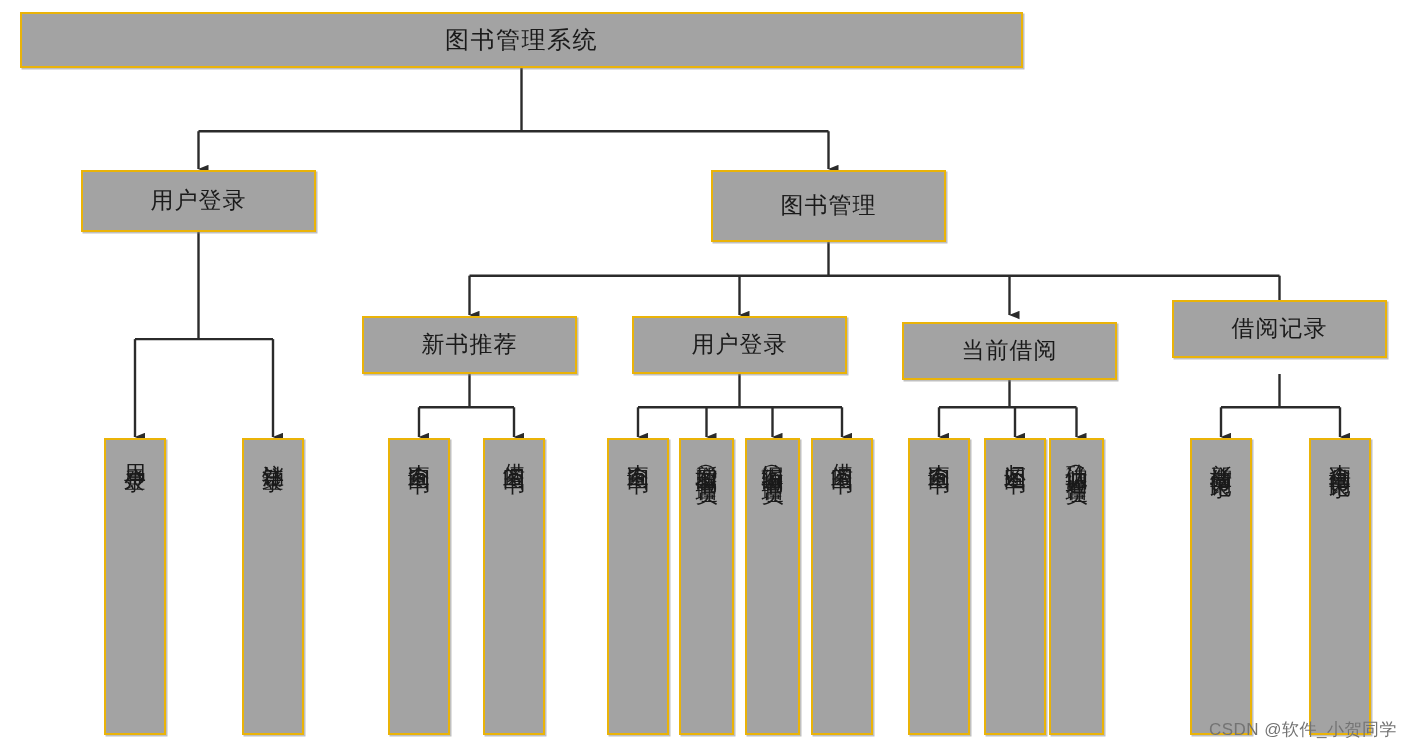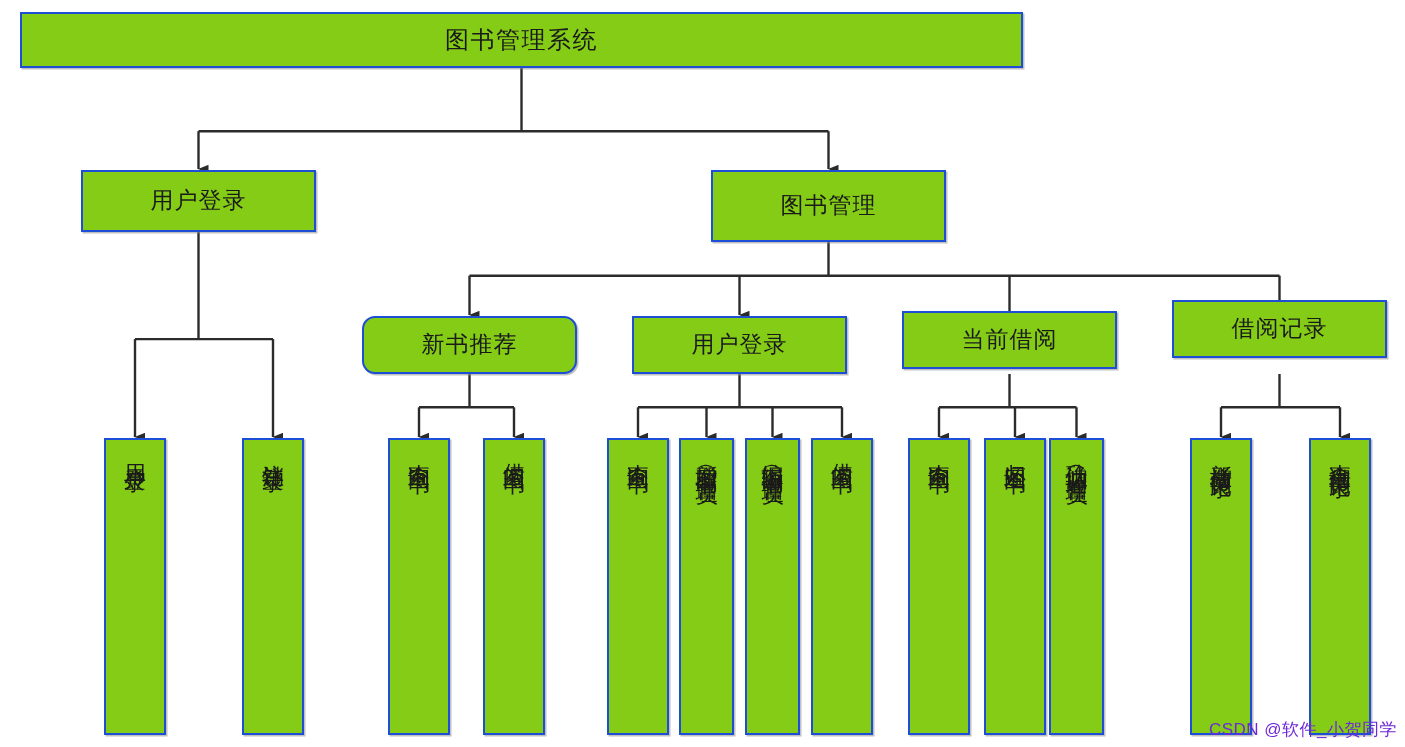--- a/index.html
+++ b/index.html
@@ -22,22 +22,22 @@
     position: absolute;
     left: 0;
     top: 0;
     width: 1405px;
     height: 747px;
     pointer-events: none;
   }
   .node {
     position: absolute;
     box-sizing: border-box;
-    background: #84cc16;
-    border: 2px solid #1d4ed8;
+    background: #a3a3a3;
+    border: 2px solid #eab308;
     box-shadow: 1.5px 1.5px 0 0 rgba(140,140,140,0.55);
     display: flex;
     align-items: center;
     justify-content: center;
     color: #1a1a1a;
     z-index: 2;
   }
   .node-label {
     display: block;
     text-align: center;
@@ -65,21 +65,21 @@
     font-size: 22px;
     letter-spacing: 3px;
     line-height: 1;
     white-space: nowrap;
   }
   #watermark {
     position: absolute;
     right: 8px;
     bottom: 6px;
     font-size: 17px;
-    color: #6d28d9;
+    color: #737373;
     letter-spacing: 0.5px;
     z-index: 5;
     user-select: none;
     white-space: nowrap;
   }
 </style>
 </head>
 <body>
 
 <div id="diagram-root">
@@ -131,27 +131,27 @@
     <span class="node-label">图书管理系统</span>
   </div>
 
   <div class="node horiz" id="n-user_login" style="left: 81px; top: 170px; width: 235px; height: 62px;">
     <span class="node-label">用户登录</span>
   </div>
   <div class="node horiz" id="n-book_mgmt" style="left: 711px; top: 170px; width: 235px; height: 72px;">
     <span class="node-label">图书管理</span>
   </div>
 
-  <div class="node horiz" id="n-new_book_rec" style="left: 362px; top: 316px; width: 215px; height: 58px; border-radius: 13px;">
+  <div class="node horiz" id="n-new_book_rec" style="left: 362px; top: 316px; width: 215px; height: 58px;">
     <span class="node-label">新书推荐</span>
   </div>
   <div class="node horiz" id="n-book_borrow" style="left: 632px; top: 316px; width: 215px; height: 58px;">
     <span class="node-label">用户登录</span>
   </div>
-  <div class="node horiz" id="n-current_borrow" style="left: 902px; top: 311px; width: 215px; height: 58px;">
+  <div class="node horiz" id="n-current_borrow" style="left: 902px; top: 322px; width: 215px; height: 58px;">
     <span class="node-label">当前借阅</span>
   </div>
   <div class="node horiz" id="n-borrow_record" style="left: 1172px; top: 300px; width: 215px; height: 58px; justify-content: center;">
     <span class="node-label">借阅记录</span>
   </div>
 
   <div class="node vert" id="n-leaf_user_login" style="left: 104px; top: 438px; width: 62px; height: 297px;">
     <span class="node-label">用户登录</span>
   </div>
   <div class="node vert" id="n-leaf_logout" style="left: 242px; top: 438px; width: 62px; height: 297px;">

